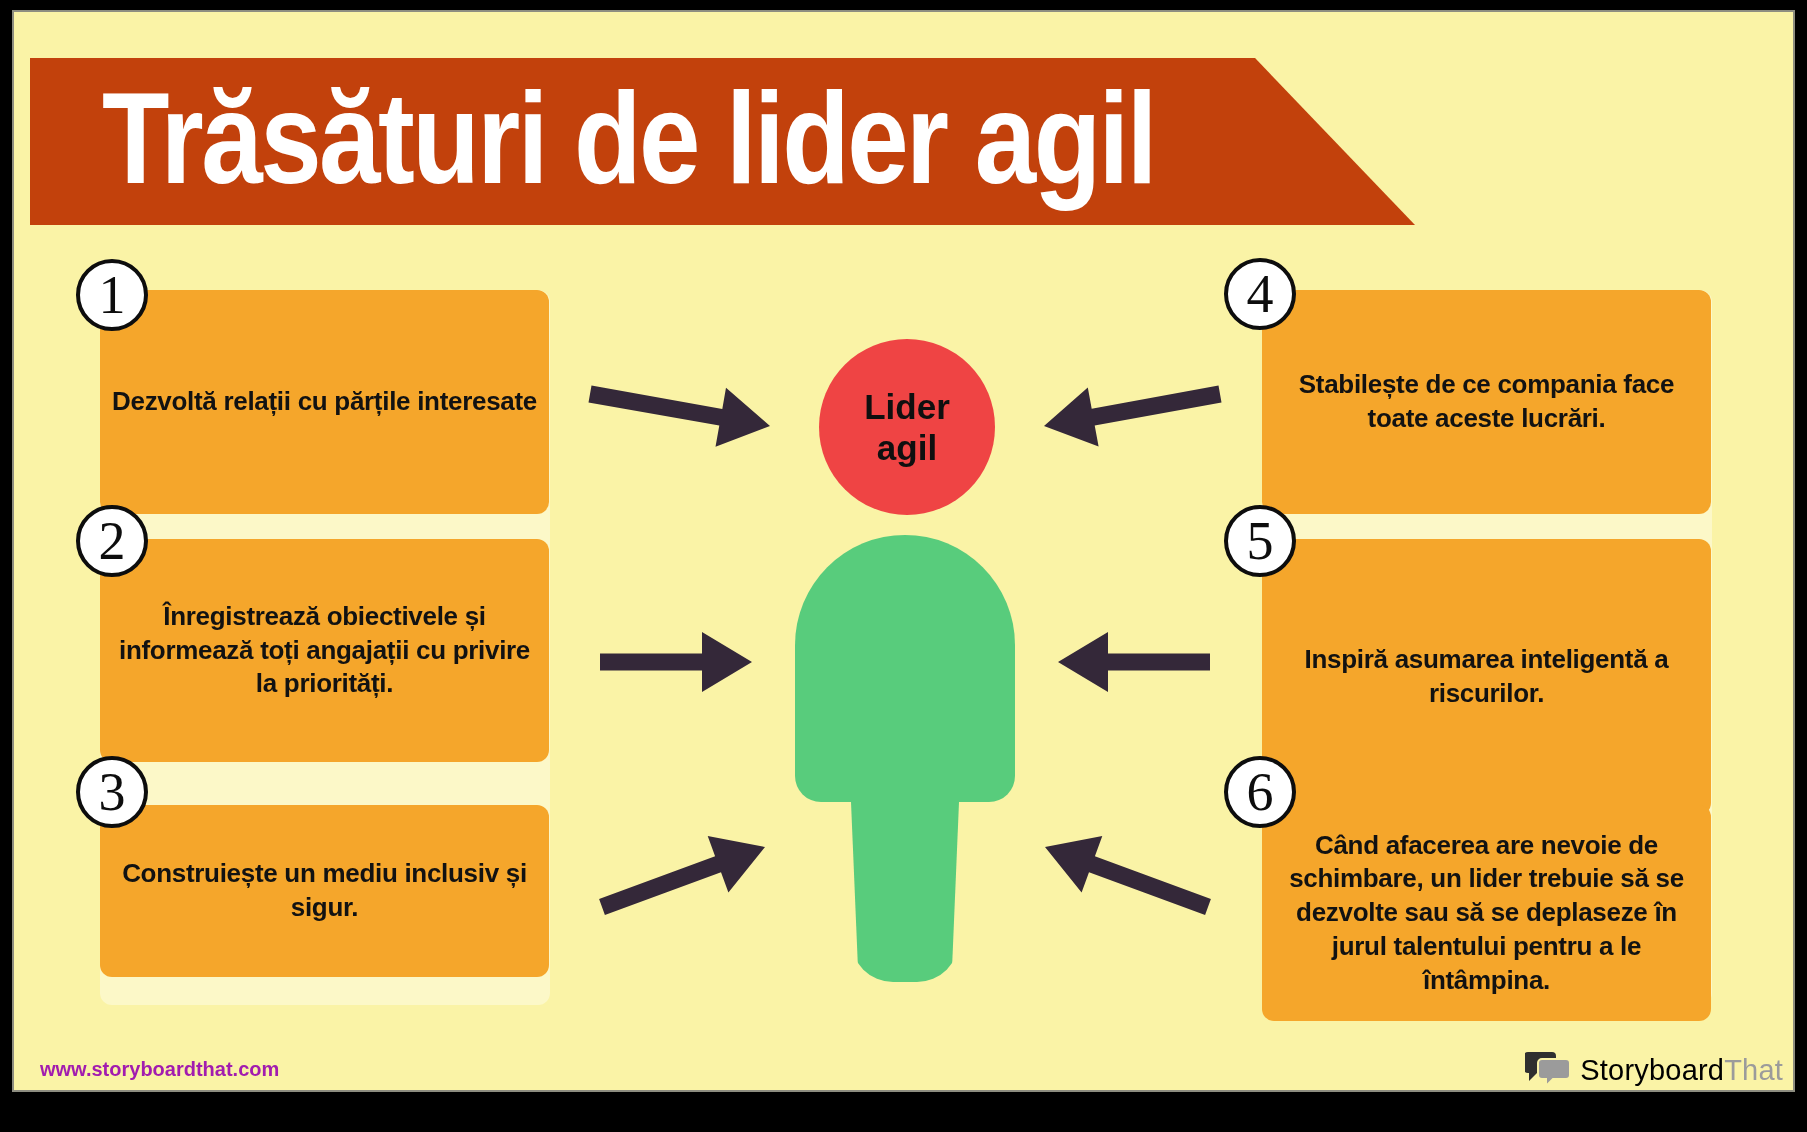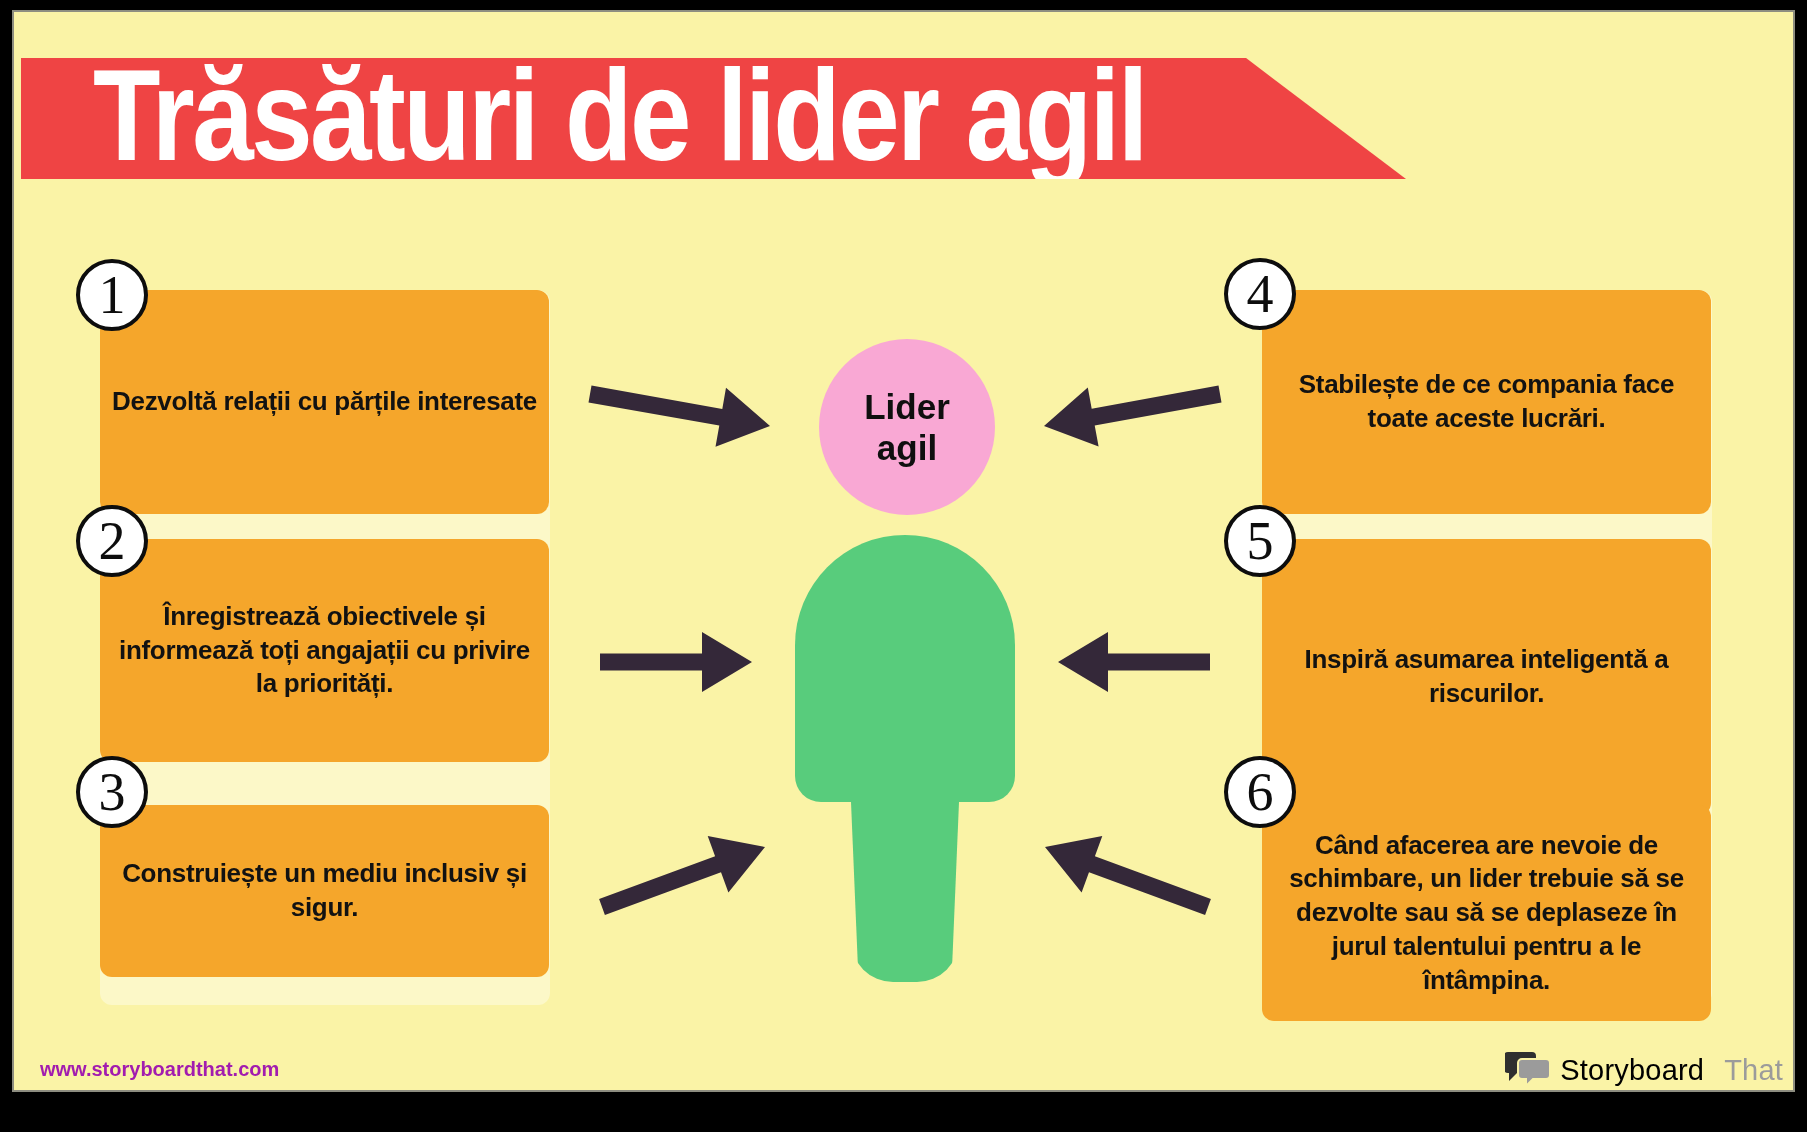--- a/index.html
+++ b/index.html
@@ -13,22 +13,22 @@
     background:#000;overflow:hidden;
   }
   .content{
     position:absolute;left:12px;top:10px;width:1783px;height:1082px;
     background:#faf3a6;
     border:2px solid #8d8d80;box-sizing:border-box;
     overflow:hidden;
   }
   
   .banner{
-    position:absolute;left:7px;top:46px;width:1385px;height:121px;
-    background:#ef4444;
+    position:absolute;left:16px;top:46px;width:1385px;height:167px;
+    background:#c2410c;
     clip-path:polygon(0 0, 88.45% 0, 100% 100%, 0 100%);
     display:flex;align-items:center;
   }
   .title{
     display:inline-block;
     margin-left:72px;
     color:#ffffff;
     font-size:130px;
     font-weight:bold;
     letter-spacing:-3px;
@@ -83,21 +83,21 @@
   }
   .c1{left:62px;  top:247px;}
   .c2{left:62px;  top:493px;}
   .c3{left:62px;  top:744px;}
   .c4{left:1210px;top:246px;}
   .c5{left:1210px;top:493px;}
   .c6{left:1210px;top:744px;}
   
   .head{
     position:absolute;left:805px;top:327px;width:176px;height:176px;
-    background:#f9a8d4;border-radius:50%;
+    background:#ef4444;border-radius:50%;
     display:flex;align-items:center;justify-content:center;
     text-align:center;
   }
   .head-label{
     color:#0f0f0f;font-weight:bold;font-size:35px;line-height:1.18;
     white-space:pre-line;
   }
   .torso{
     position:absolute;left:781px;top:523px;width:220px;height:267px;
     background:#58cc7c;
@@ -114,21 +114,21 @@
   .website{
     position:absolute;left:16px;top:1046px;
     font-size:20px;font-weight:bold;color:#a21caf;margin-left:10px;
   }
   .logo{
     position:absolute;right:10px;top:1036px;
     display:flex;align-items:center;gap:9px;height:44px;
   }
   .logo-text{font-size:29px;letter-spacing:0.2px;}
   .lt1{color:#000000;}
-  .lt2{color:#9b9b9b;margin-left:20px;}
+  .lt2{color:#9b9b9b;}
 </style>
 </head>
 <body>
 
 <div class="frame">
   <div class="content">
 
     <div class="banner">
       <span class="title">Trăsături de lider agil</span>
     </div>

